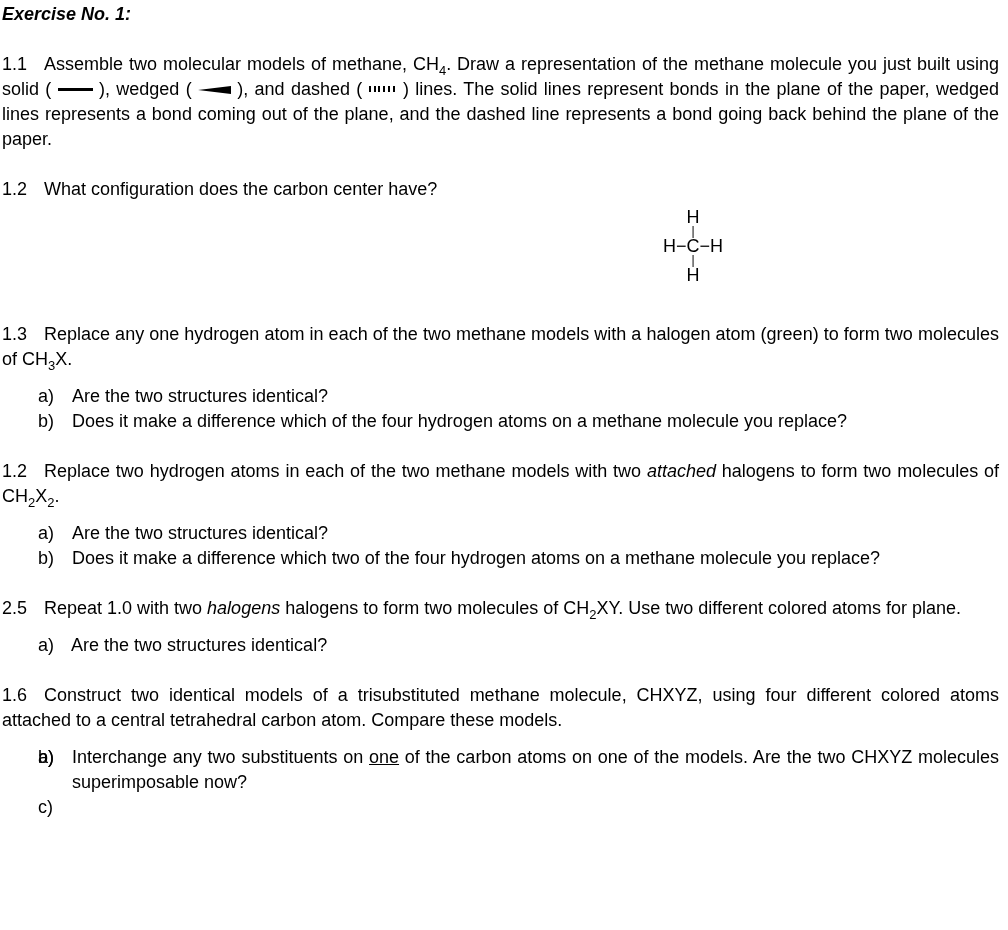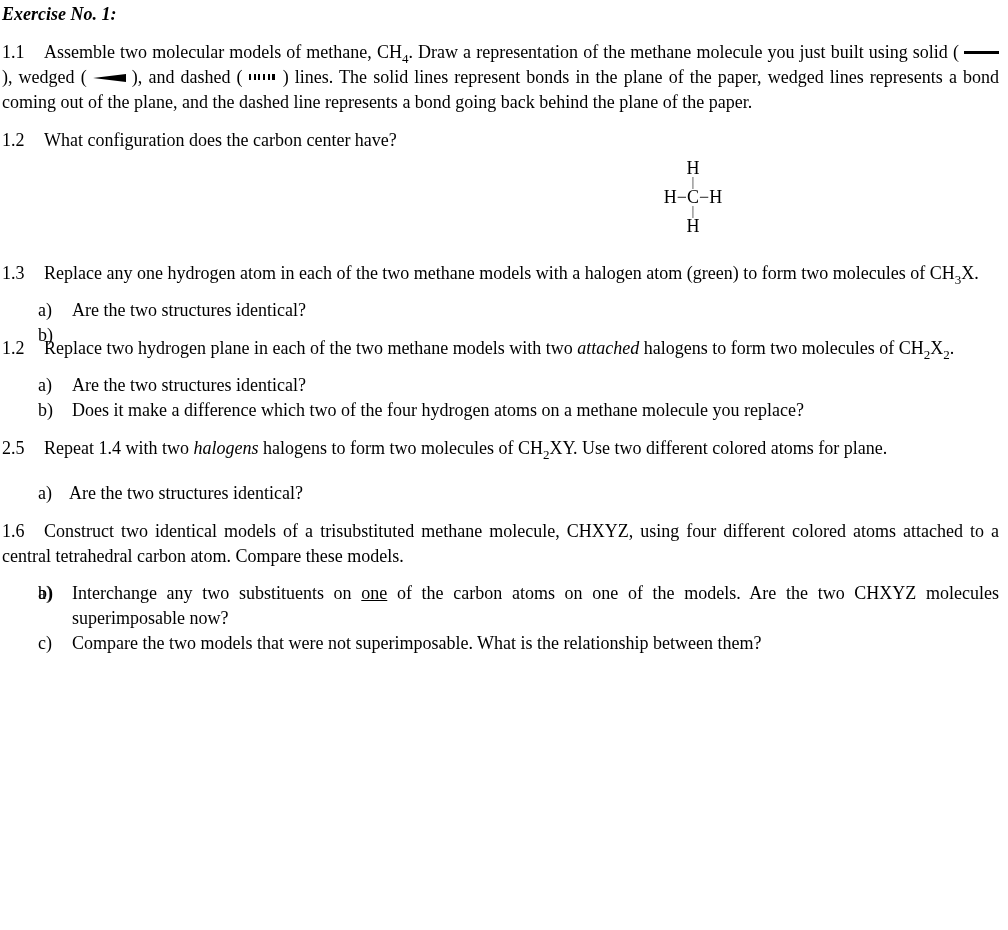--- a/index.html
+++ b/index.html
@@ -2,31 +2,31 @@
 <html><head>
 <meta charset="utf-8">
 <style>
   html, body { margin: 0; padding: 0; }
   body {
     width: 1008px; height: 930px; overflow: hidden;
     background: #ffffff; color: #000000;
     font-family: "Liberation Sans", "DejaVu Sans", sans-serif;
     font-size: 18px; line-height: 25px;
   }
-  .doc { padding: 2px 9px 0 2px; font-family: Liberation Serif, serif; }
+  .doc { padding: 2px 9px 0 2px; }
   .title {
     margin: 0; font-size: 18px; line-height: 25px;
     font-weight: bold; font-style: italic;
   }
   .para { margin: 13px 0 0; text-align: justify; }
-  .num { display: inline-block; width: 42px; }
+  .num { display: inline-block; width: 42px; margin-top: 12px; }
   .items { margin: 12px 0 0; }
   .item { position: relative; padding-left: 70px; text-align: justify; }
   .item .marker { position: absolute; left: 36px; top: 0; }
-  .item-loose { margin: 20px 0 0; text-align: justify; }
+  .item-loose { margin: 12px 0 0; text-align: justify; }
   .item-loose .marker-inline { margin-left: 36px; margin-right: 17px; }
   sub { font-size: 13px; line-height: 0; }
   em { font-style: italic; }
   .u { text-decoration: underline; }
   .sym { display: inline-block; }
   .sym-solid { width: 35px; height: 2.5px; background: #000; vertical-align: 4.5px; }
   .sym-wedge {
     width: 0; height: 0;
     border-right: 33px solid #000;
     border-top: 4.5px solid transparent;
@@ -47,29 +47,29 @@
 
 <div class="doc">
   <h1 class="title">Exercise No. 1:</h1>
   <div id="sections">
       <p class="para"><span class="num">1.1</span><span>Assemble two molecular models of methane, CH</span><sub>4</sub><span>. Draw a representation of the methane molecule you just built using solid ( </span><span class="sym sym-solid"></span><span> ), wedged ( </span><span class="sym sym-wedge"></span><span> ), and dashed ( </span><span class="sym sym-dashed"></span><span> ) lines. The solid lines represent bonds in the plane of the paper, wedged lines represents a bond coming out of the plane, and the dashed line represents a bond going back behind the plane of the paper.</span></p>
       <p class="para"><span class="num">1.2</span><span>What configuration does the carbon center have?</span></p>
       <div class="formula"><span class="formula-box"><span class="f-line">H</span><span class="f-line bar">|</span><span class="f-line">H−C−H</span><span class="f-line bar">|</span><span class="f-line">H</span></span></div>
       <p class="para"><span class="num">1.3</span><span>Replace any one hydrogen atom in each of the two methane models with a halogen atom (green) to form two molecules of CH</span><sub>3</sub><span>X.</span></p>
       <div class="items">
         <div class="item"><span class="marker">a)</span><span>Are the two structures identical?</span></div>
-        <div class="item"><span class="marker">b)</span></div>
+        <div class="item"><span class="marker">b)</span><span>Does it make a difference which of the four hydrogen atoms on a methane molecule you replace?</span></div>
       </div>
-      <p class="para"><span class="num">1.2</span><span>Replace two hydrogen plane in each of the two methane models with two </span><em>attached</em><span> halogens to form two molecules of CH</span><sub>2</sub><span>X</span><sub>2</sub><span>.</span></p>
+      <p class="para"><span class="num">1.2</span><span>Replace two hydrogen atoms in each of the two methane models with two </span><em>attached</em><span> halogens to form two molecules of CH</span><sub>2</sub><span>X</span><sub>2</sub><span>.</span></p>
       <div class="items">
         <div class="item"><span class="marker">a)</span><span>Are the two structures identical?</span></div>
         <div class="item"><span class="marker">b)</span><span>Does it make a difference which two of the four hydrogen atoms on a methane molecule you replace?</span></div>
       </div>
-      <p class="para"><span class="num">2.5</span><span>Repeat 1.4 with two </span><em>halogens</em><span> halogens to form two molecules of CH</span><sub>2</sub><span>XY. Use two different colored atoms for plane.</span></p>
+      <p class="para"><span class="num">2.5</span><span>Repeat 1.0 with two </span><em>halogens</em><span> halogens to form two molecules of CH</span><sub>2</sub><span>XY. Use two different colored atoms for plane.</span></p>
       <p class="item-loose"><span class="marker-inline">a)</span><span>Are the two structures identical?</span></p>
       <p class="para"><span class="num">1.6</span><span>Construct two identical models of a trisubstituted methane molecule, CHXYZ, using four different colored atoms attached to a central tetrahedral carbon atom. Compare these models.</span></p>
       <div class="items">
         <div class="item"><span class="marker">a)</span></div>
         <div class="item"><span class="marker">b)</span><span>Interchange any two substituents on </span><span class="u">one</span><span> of the carbon atoms on one of the models. Are the two CHXYZ molecules superimposable now?</span></div>
-        <div class="item"><span class="marker">c)</span><span>Compare the two models that were not superimposable. What is the relationship between them?</span></div>
+        <div class="item"><span class="marker">c)</span></div>
       </div>
     </div>
 </div>
 
 </body></html>

